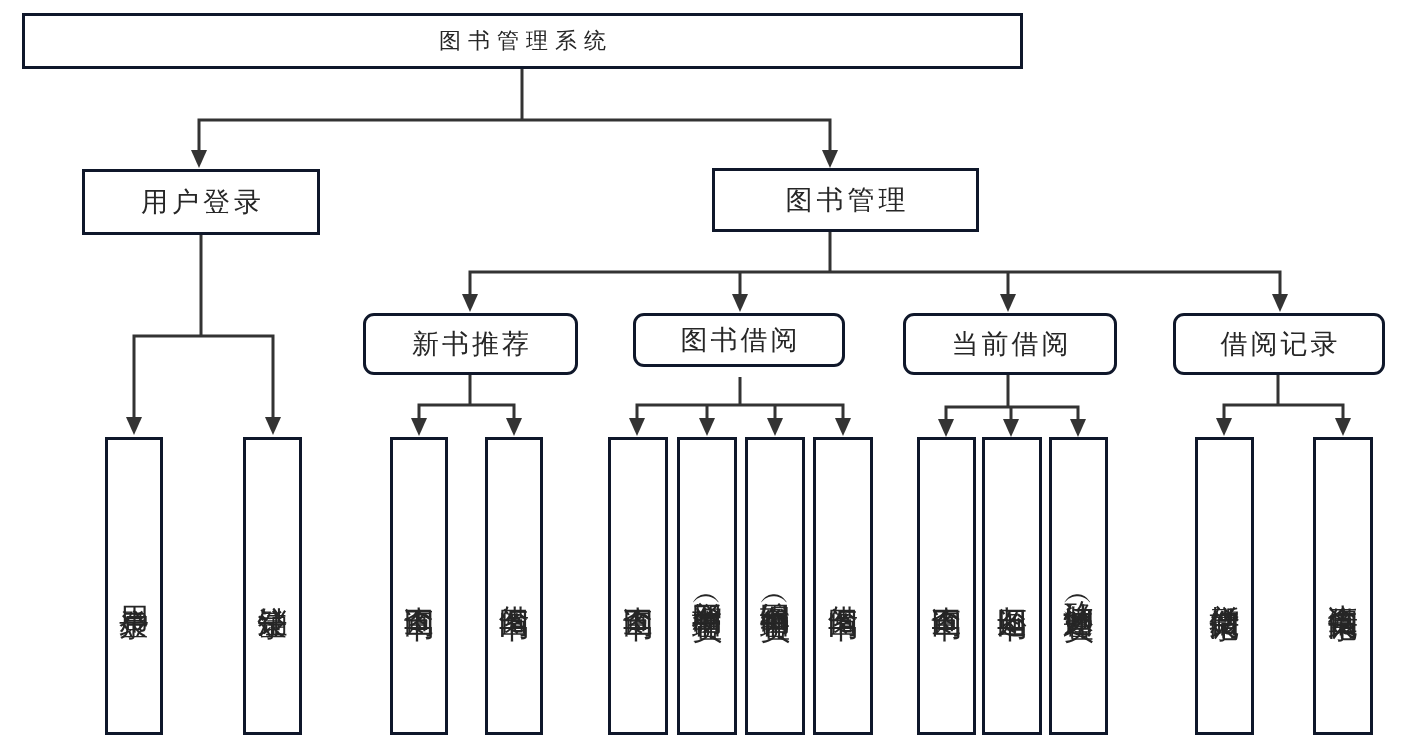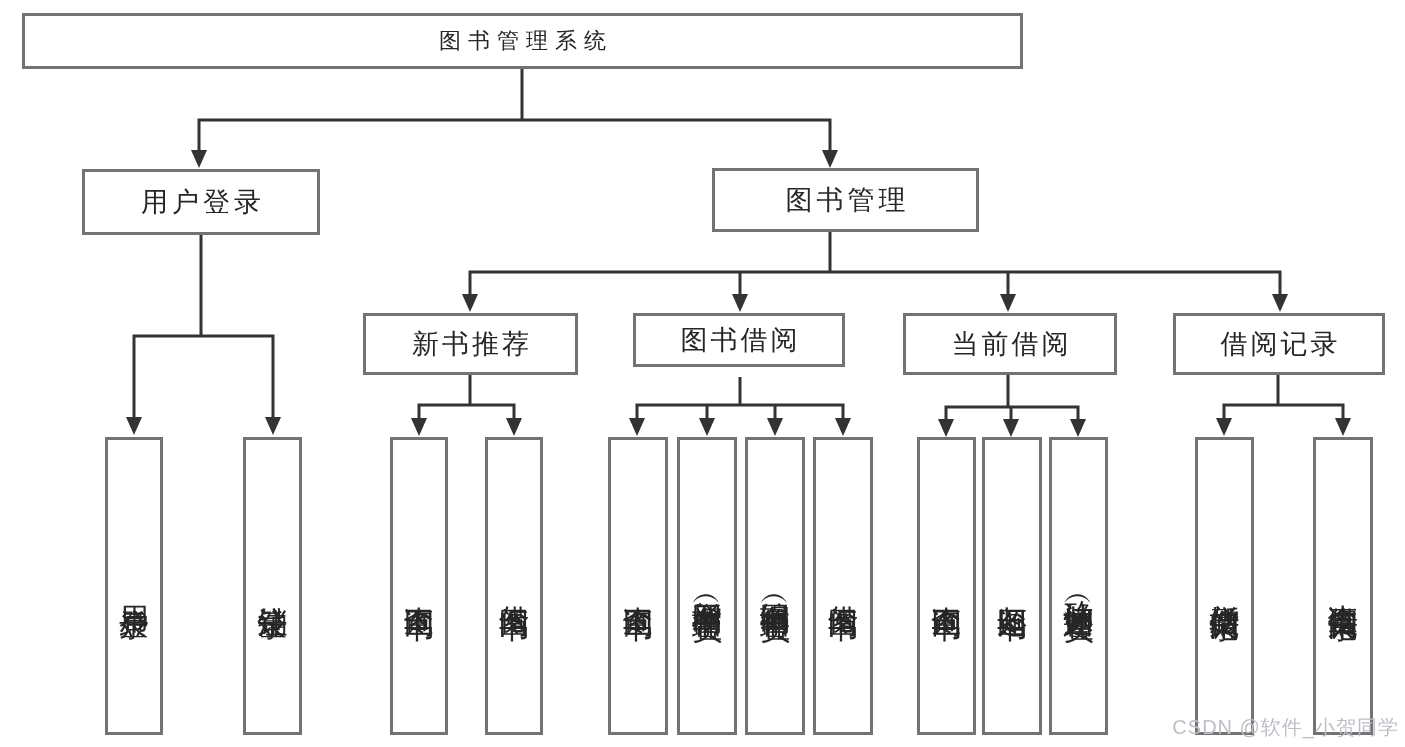--- a/index.html
+++ b/index.html
@@ -5,27 +5,27 @@
   html,body{margin:0;padding:0;}
   body{
     width:1405px;height:747px;position:relative;background:#ffffff;
     font-family:"Liberation Sans","DejaVu Sans",sans-serif;
     overflow:hidden;
   }
   #stage{position:absolute;inset:0;width:1405px;height:747px;}
   svg.connectors{position:absolute;left:0;top:0;z-index:1;}
   .box{
     position:absolute;z-index:2;background:#ffffff;
-    border:3px solid #737373;box-sizing:border-box;
+    border:3px solid #0f172a;box-sizing:border-box;
     display:flex;align-items:center;justify-content:center;
     color:#262626;
   }
   .box.root-box{font-size:22px;letter-spacing:7px;text-indent:7px;}
   .box.h2{font-size:27px;letter-spacing:4px;text-indent:4px;}
-  .box.h3{font-size:27px;letter-spacing:3px;text-indent:3px;}
+  .box.h3{font-size:27px;letter-spacing:3px;text-indent:3px;border-radius:11px;}
   .box.leaf{
     font-size:30px;line-height:1;
     writing-mode:vertical-rl;text-orientation:mixed;
     letter-spacing:2px;
   }
   .watermark{
     position:absolute;right:6px;bottom:6px;z-index:3;
     color:#bcc0c6;font-size:20px;letter-spacing:1px;
     pointer-events:none;
   }
@@ -115,14 +115,13 @@
   <div class="box leaf" style="left:745px;top:437px;width:60px;height:298px">编辑图书（管理员）</div>
   <div class="box leaf" style="left:813px;top:437px;width:60px;height:298px">借阅图书</div>
 
   <div class="box leaf" style="left:917px;top:437px;width:59px;height:298px">查询图书</div>
   <div class="box leaf" style="left:982px;top:437px;width:60px;height:298px">归还图书</div>
   <div class="box leaf" style="left:1049px;top:437px;width:59px;height:298px">确认归还（管理员）</div>
 
   <div class="box leaf" style="left:1195px;top:437px;width:59px;height:298px">新增借阅记录</div>
   <div class="box leaf" style="left:1313px;top:437px;width:60px;height:298px">查询借阅记录</div>
 
-  <div class="watermark">CSDN @软件_小贺同学</div>
 </div>
 
 </body></html>

